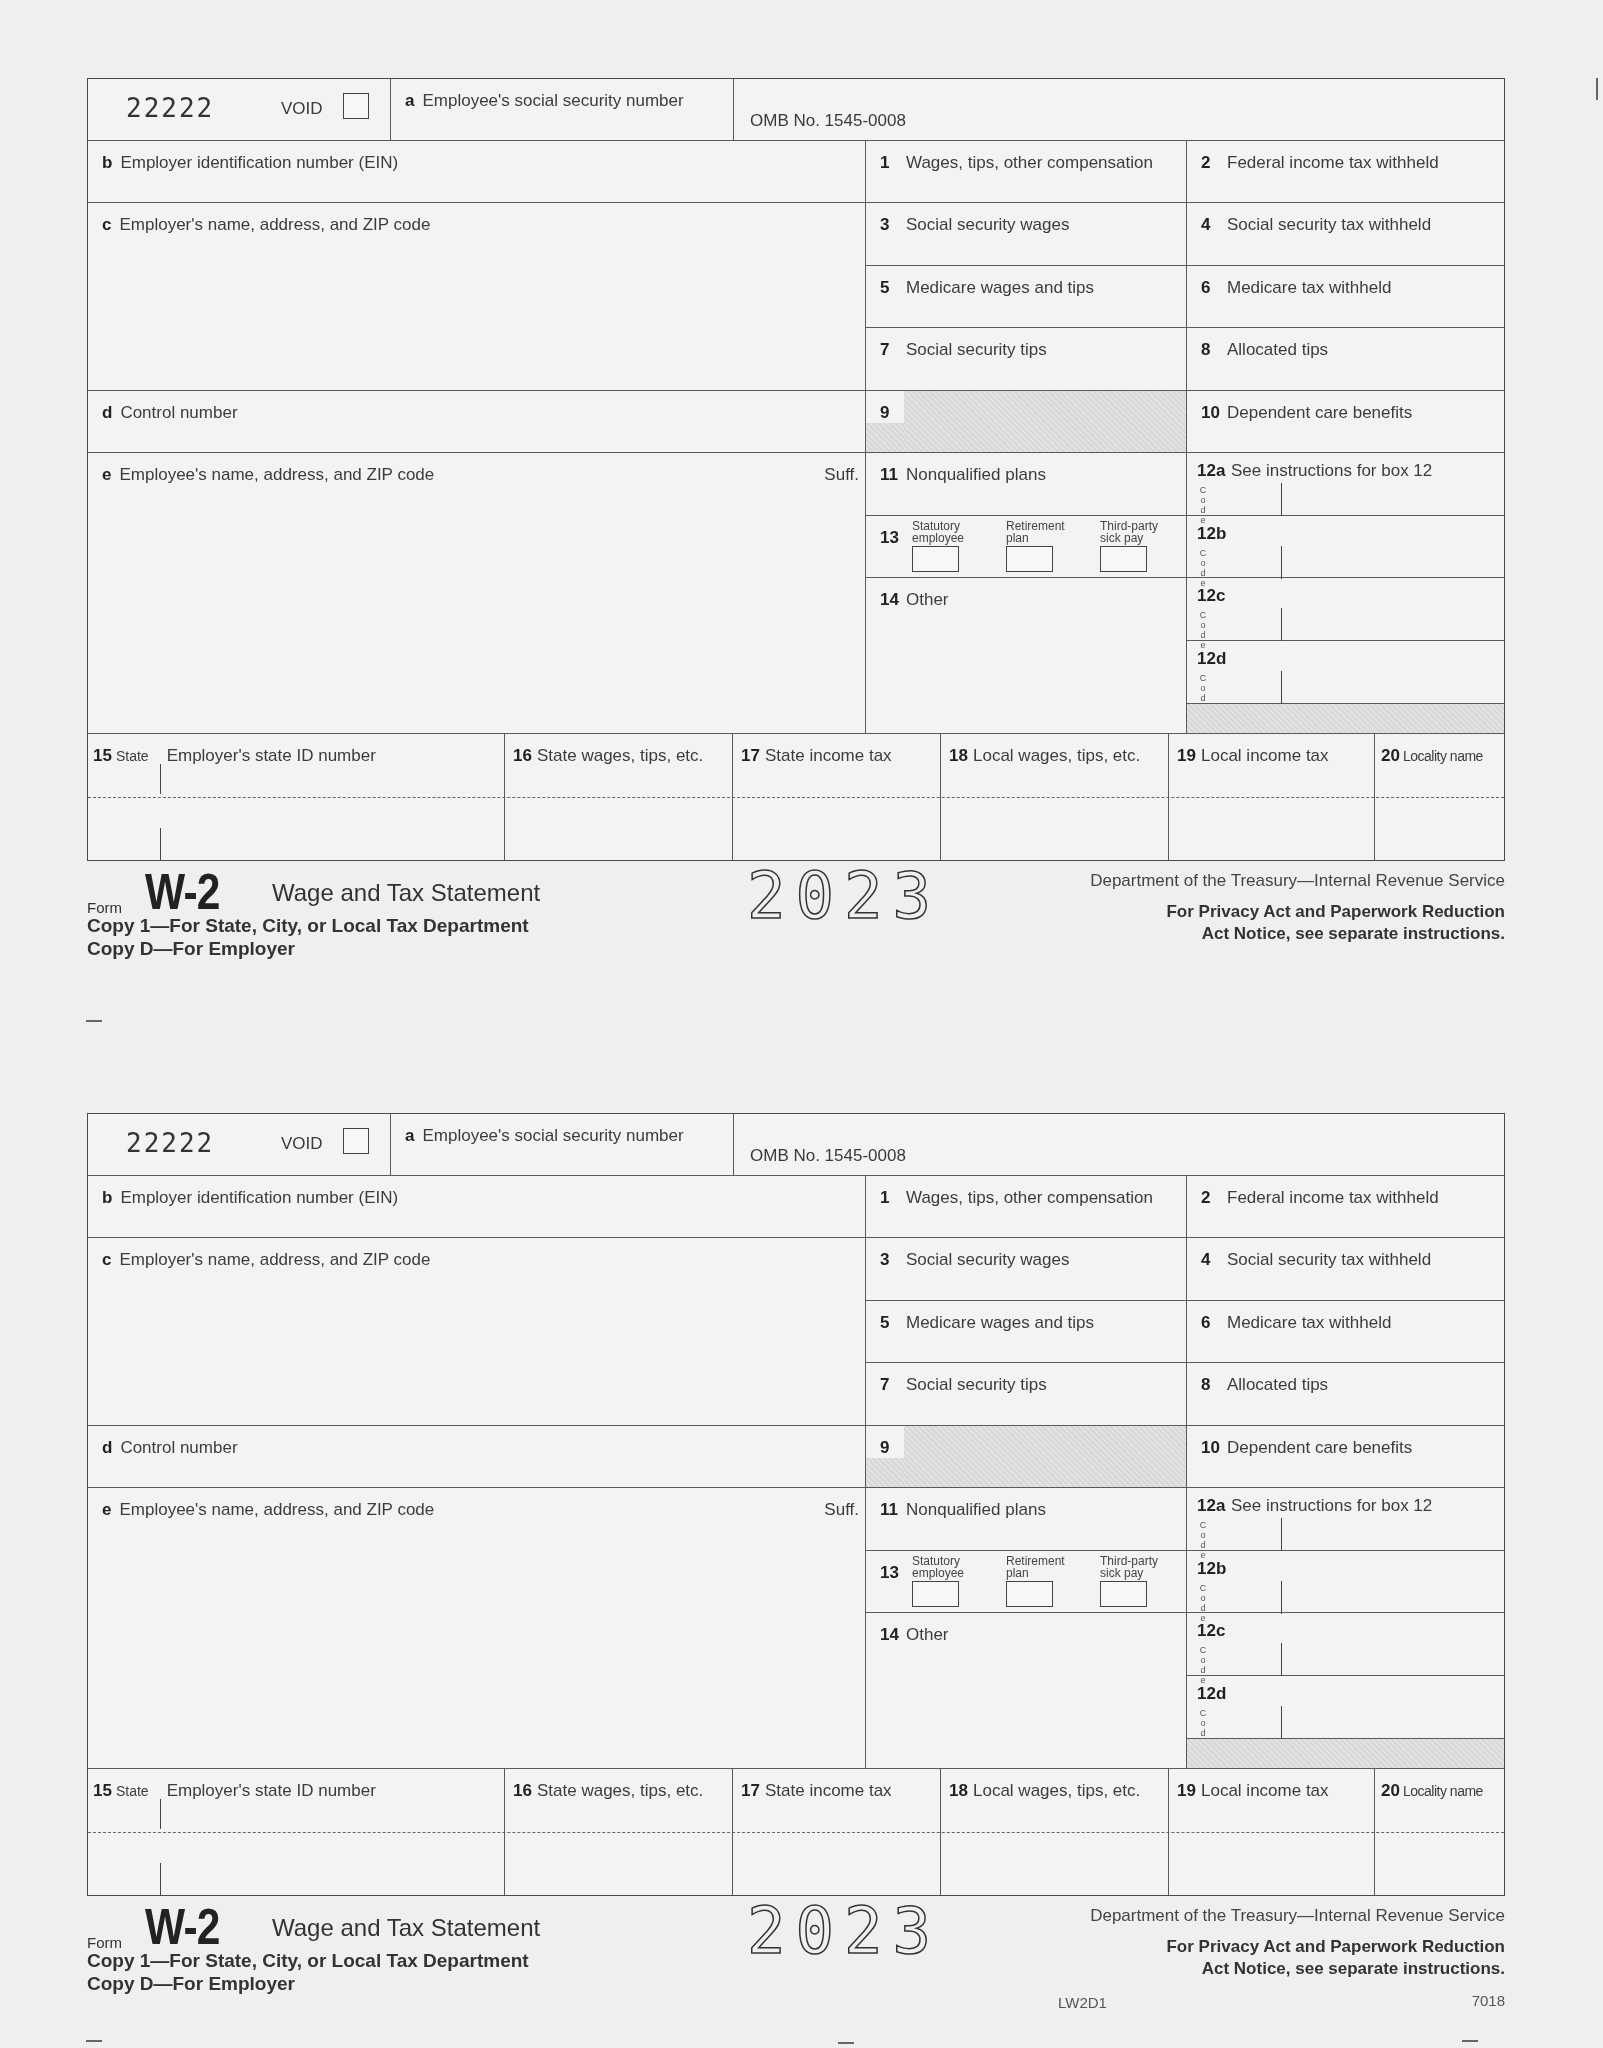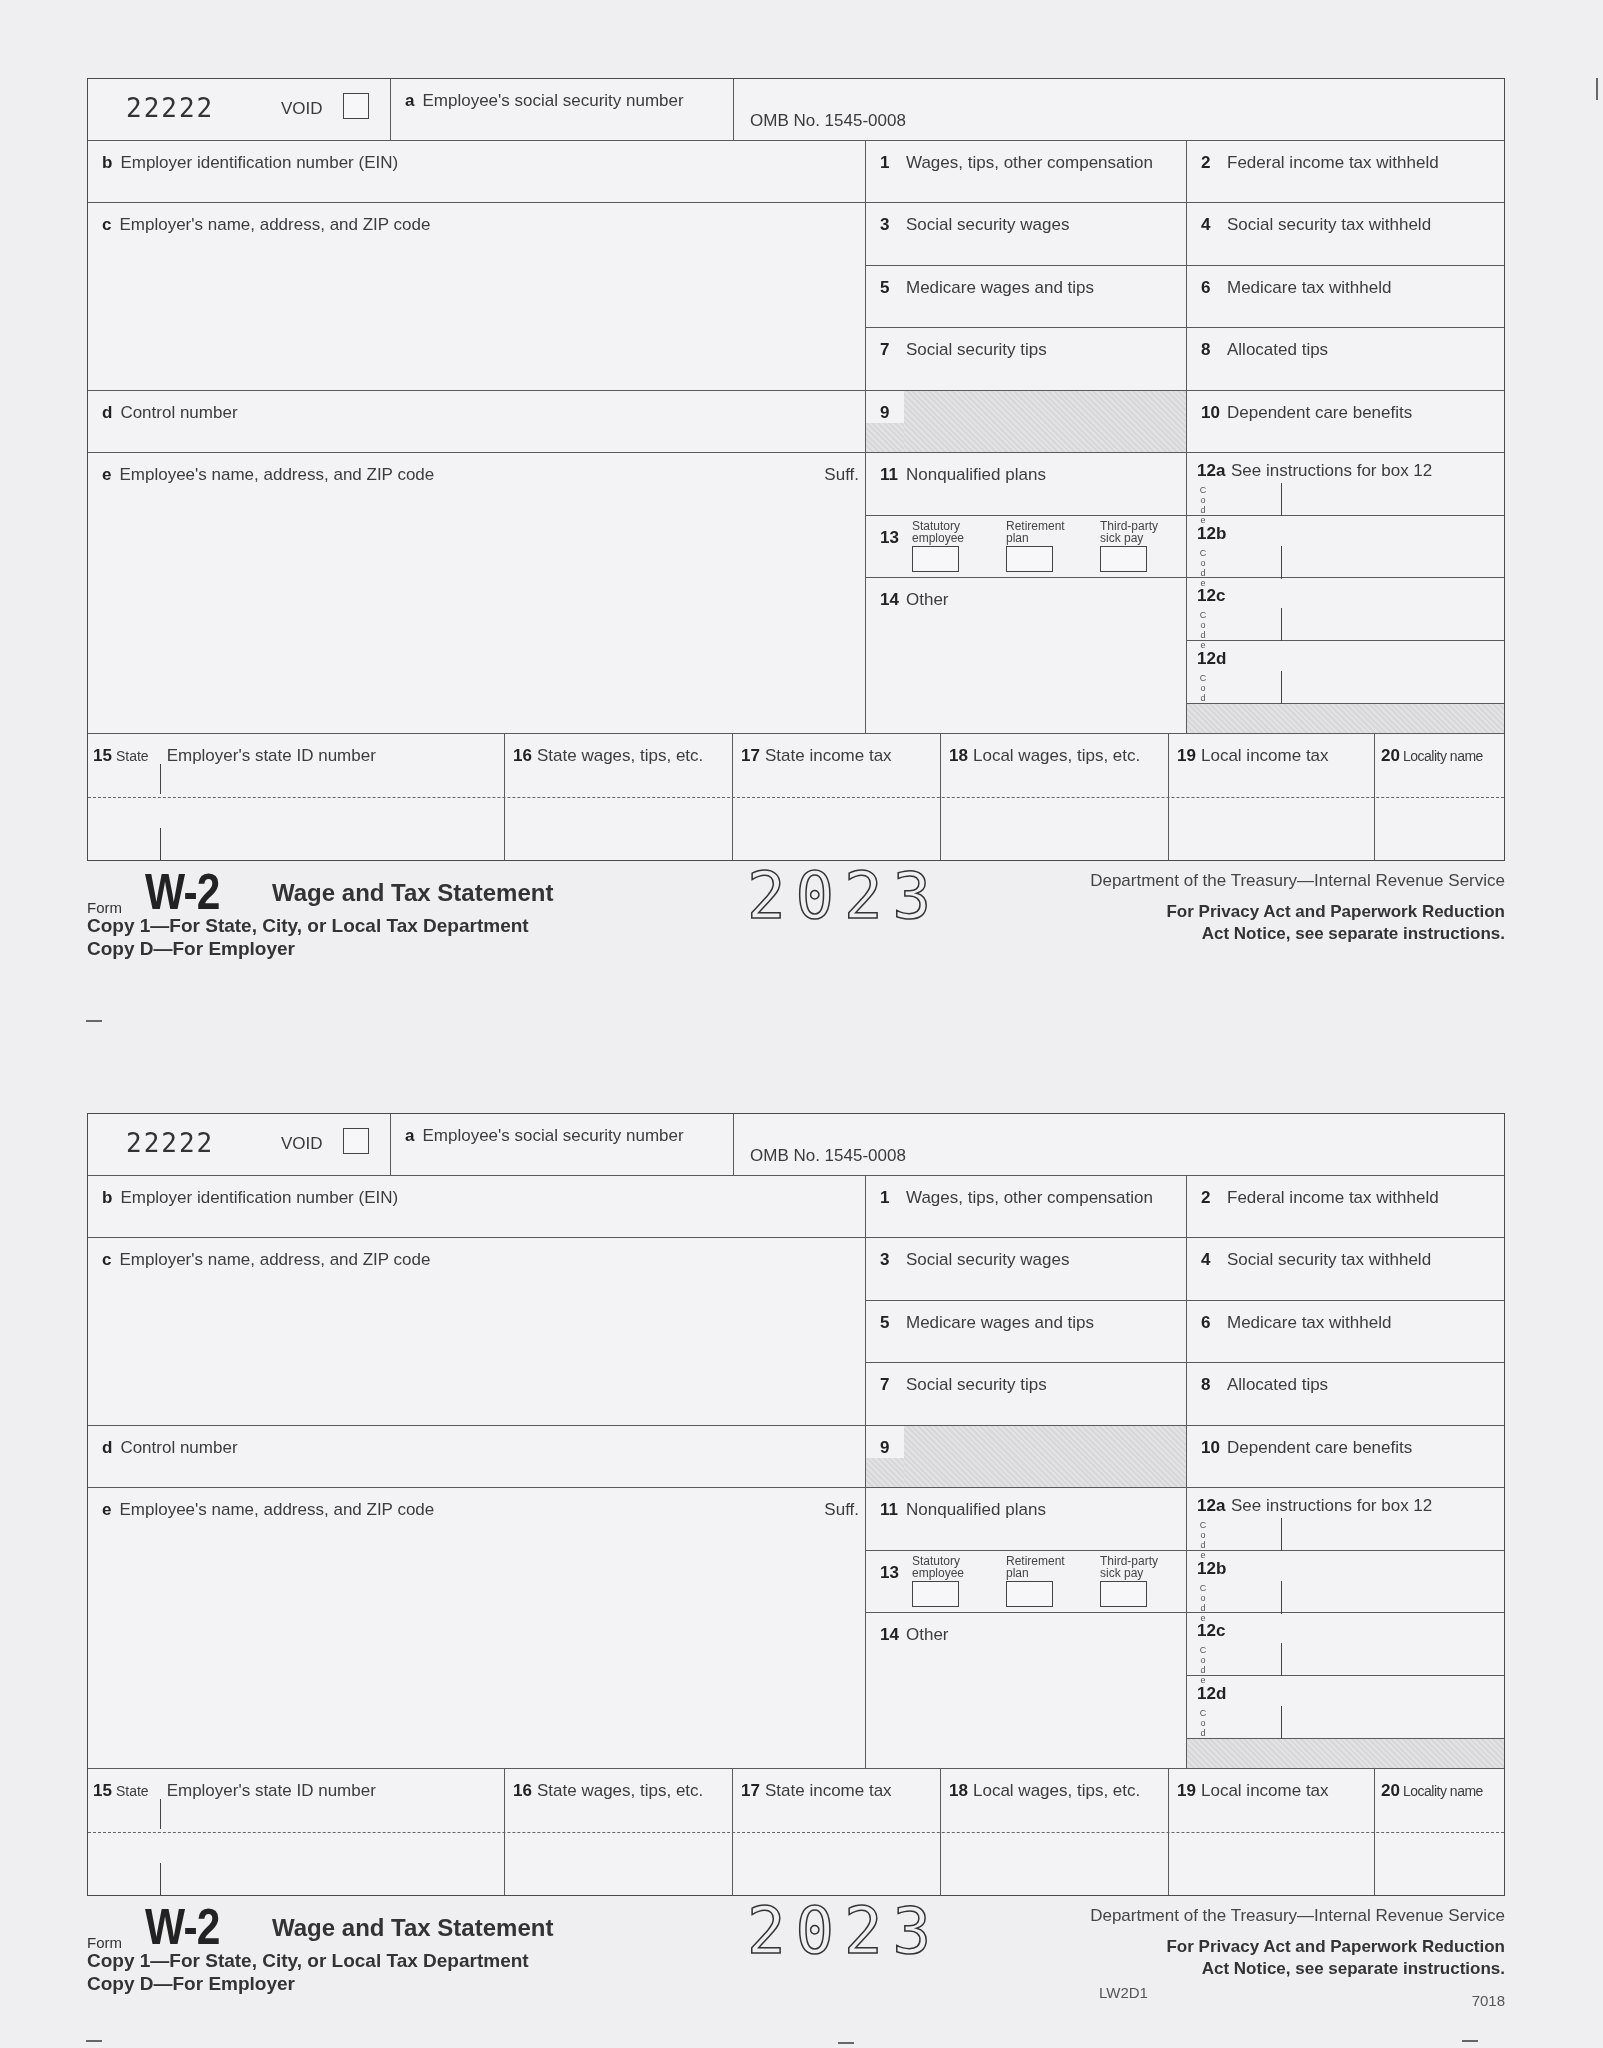--- a/index.html
+++ b/index.html
@@ -13,21 +13,21 @@
   .num{display:inline-block;min-width:26px;font-weight:bold;color:#222;}
   .shade{background:repeating-linear-gradient(45deg,#d8d8da 0,#d8d8da 2px,#e2e2e4 2px,#e2e2e4 4px);}
   .seg{font-family:"DejaVu Sans Mono",monospace;letter-spacing:2px;color:#333;}
   .chk{position:absolute;width:26px;height:26px;border:1.5px solid #444;box-sizing:border-box;background:#f7f7f9;}
   .small{font-size:12px;line-height:12px;color:#444;}
   .code{position:absolute;left:12px;top:32px;font-size:9px;line-height:10px;color:#555;width:8px;text-align:center;}
   .vtick{position:absolute;width:1.3px;background:#444;}
   .footer{position:absolute;left:0;top:783px;width:1418px;height:130px;}
   .formword{position:absolute;left:0;top:38px;font-size:15px;color:#333;}
   .w2{position:absolute;left:58px;top:2px;font-size:50px;font-weight:bold;color:#222;transform:scaleX(0.85);transform-origin:left;letter-spacing:-1px;}
-  .title{position:absolute;left:185px;top:18px;font-size:24px;font-weight:bold;color:#333;}
+  .title{position:absolute;left:185px;top:18px;font-size:24px;font-weight:normal;color:#333;}
   .copy{position:absolute;left:0;font-size:19px;font-weight:bold;color:#333;}
   .year{position:absolute;left:660px;top:-2px;font-size:64px;color:#333;font-family:"DejaVu Sans Mono",monospace;letter-spacing:10px;
         -webkit-text-stroke:1.5px #333;color:transparent;}
   .dept{position:absolute;right:0;top:10px;font-size:17px;color:#444;text-align:right;}
   .priv{position:absolute;right:0;top:40px;font-size:17px;font-weight:bold;color:#333;text-align:right;line-height:22px;}
   .tinycode{position:absolute;font-size:15px;color:#555;}
   .dash{position:absolute;height:2px;width:16px;background:#666;}
 </style>
 </head>
 <body>
@@ -295,21 +295,21 @@
       <span class="w2">W-2</span>
       <span class="title">Wage and Tax Statement</span>
       <span class="year">2023</span>
       <span class="copy" style="top:54px;">Copy 1—For State, City, or Local Tax Department</span>
       <span class="copy" style="top:77px;">Copy D—For Employer</span>
       <span class="dept">Department of the Treasury—Internal Revenue Service</span>
       <div class="priv">
         <div>For Privacy Act and Paperwork Reduction</div>
         <div>Act Notice, see separate instructions.</div>
       </div>
-      <span class="tinycode" style="left:971px;top:88px;margin-left:41px;">LW2D1</span>
+      <span class="tinycode" style="left:971px;top:98px;">LW2D1</span>
       <span class="tinycode" style="right:0;top:96px;">7018</span>
     </div>
   </div>
   </div>
 
 <div class="dash" style="left:86px;top:1020px;"></div>
 <div class="dash" style="left:86px;top:2040px;"></div>
 <div class="dash" style="left:838px;top:2042px;"></div>
 <div class="dash" style="left:1462px;top:2040px;"></div>
 <div style="position:absolute;left:1596px;top:78px;width:2px;height:22px;background:#666;"></div>

